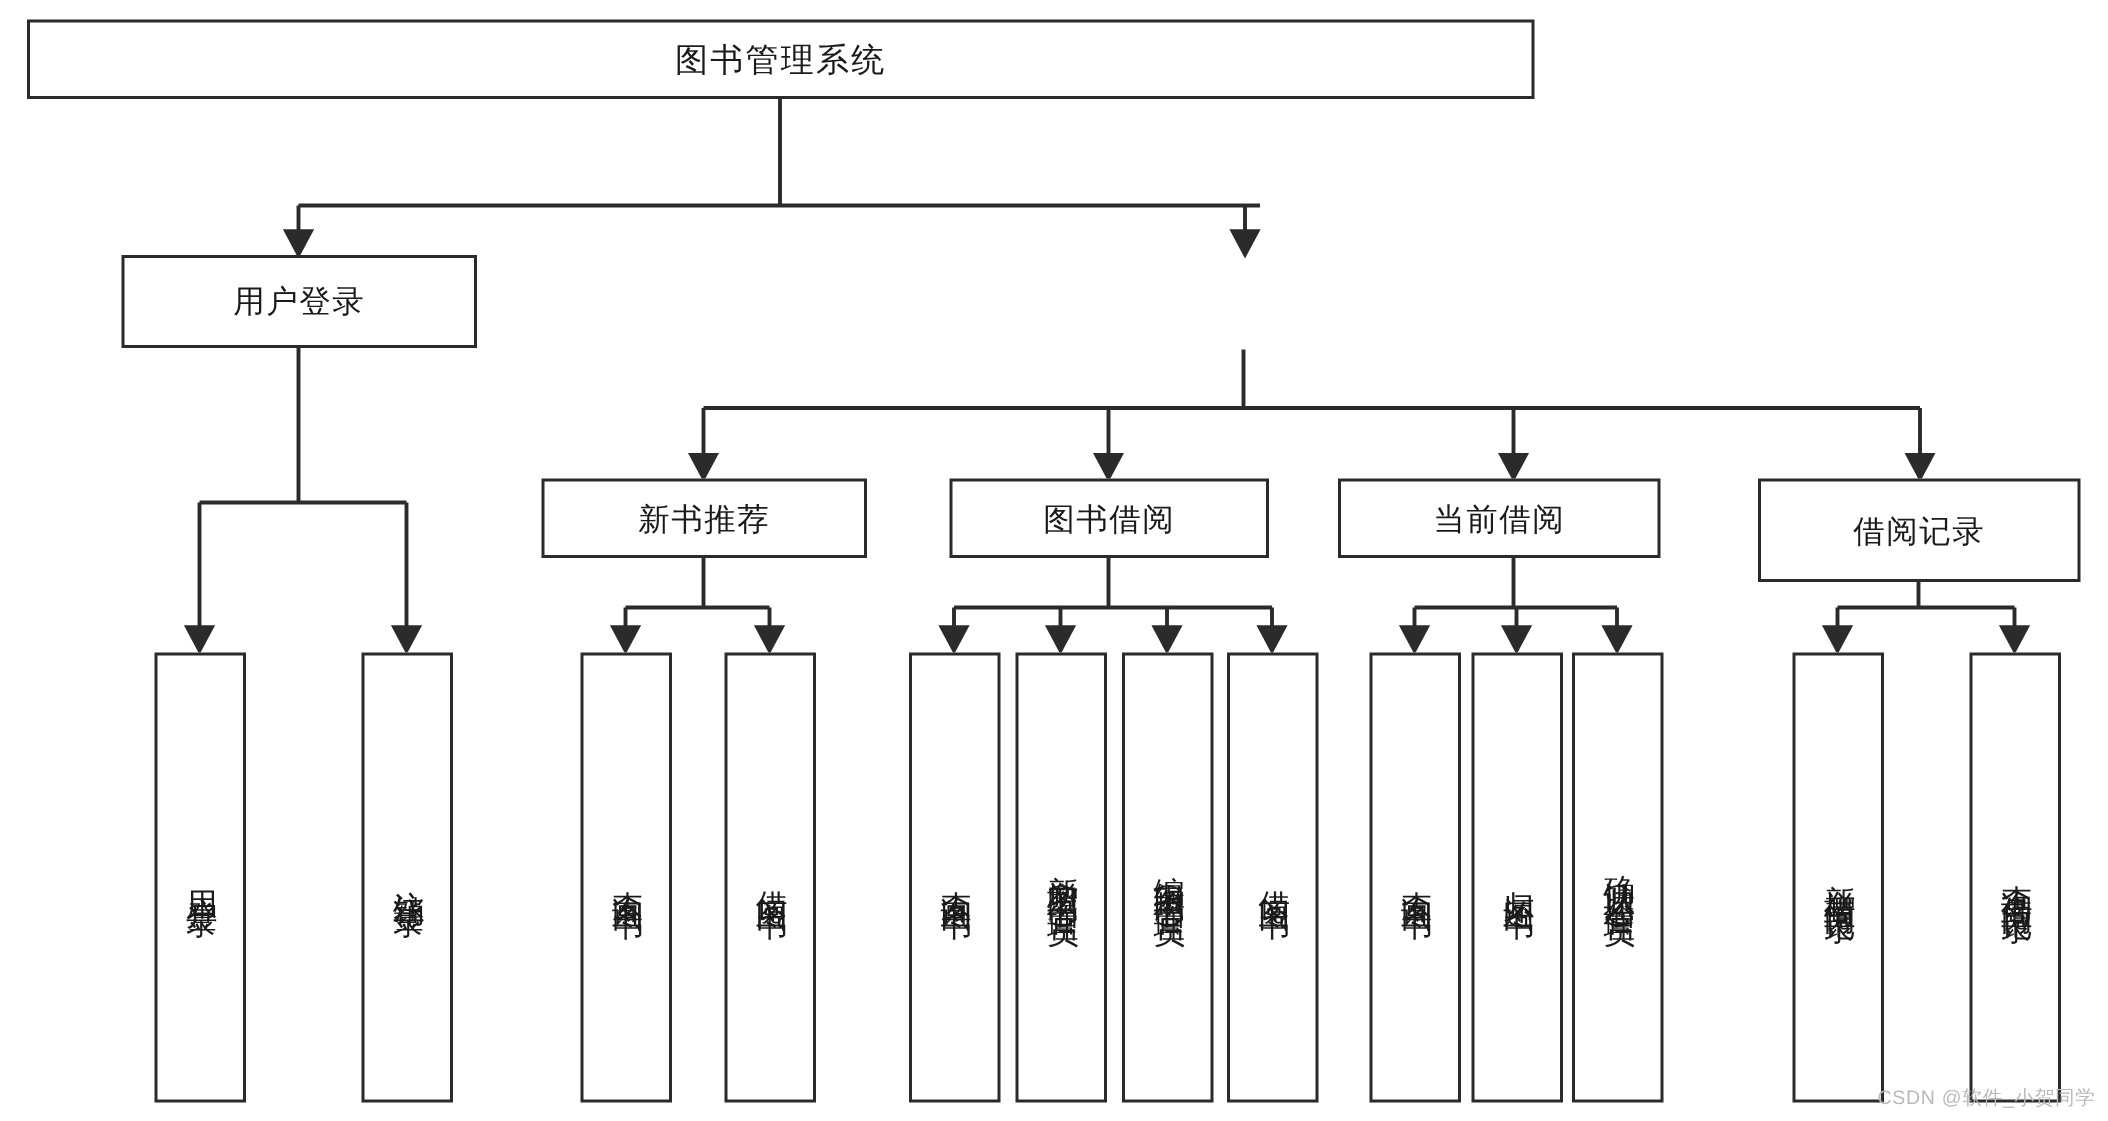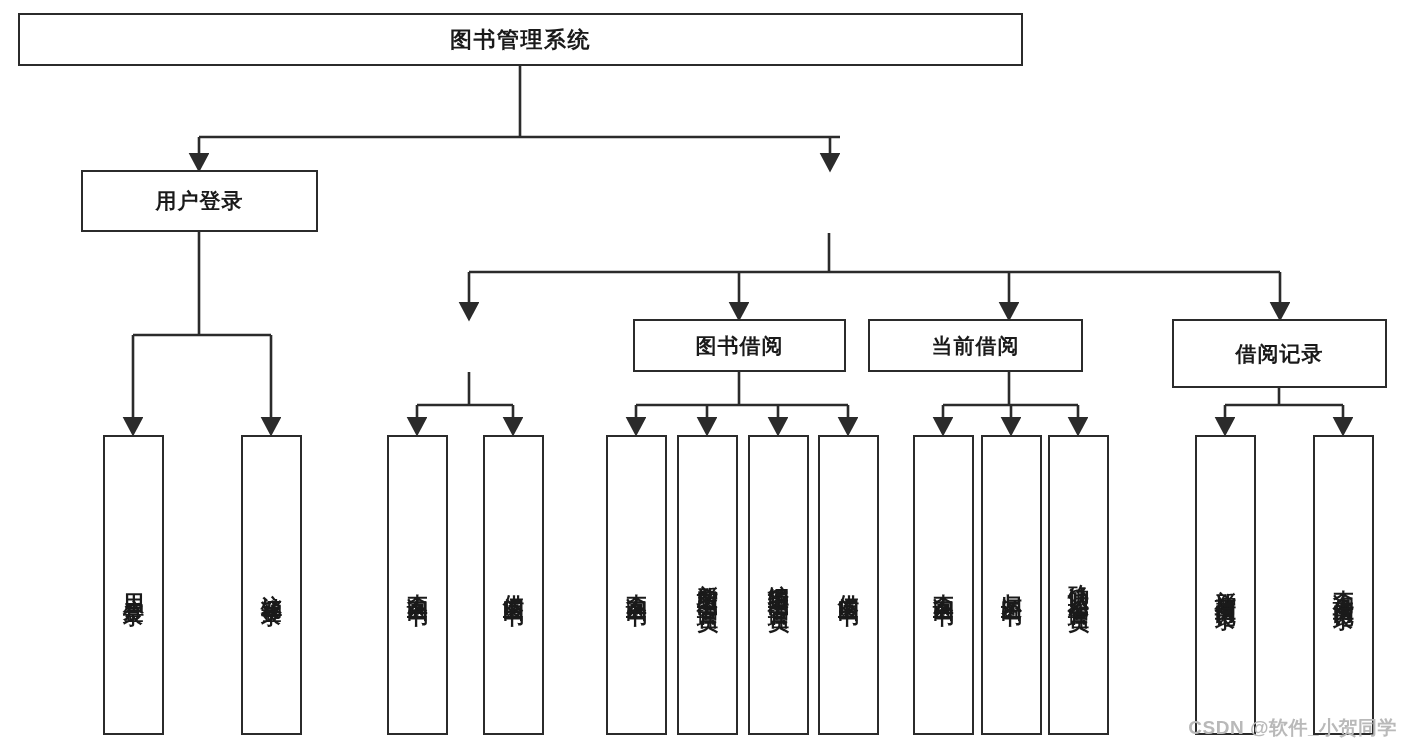--- a/index.html
+++ b/index.html
@@ -1,29 +1,29 @@
 <!DOCTYPE html>
 <html><head>
 <meta charset="utf-8">
 <style>
   html,body{margin:0;padding:0;background:#ffffff;}
   body{width:1405px;height:747px;overflow:hidden;
        font-family:"Liberation Sans","DejaVu Sans",sans-serif;}
-  #stage{position:relative;width:1405px;height:747px;background:#fff;font-weight:bold;}
+  #stage{position:relative;width:1405px;height:747px;background:#fff;}
   #wires{position:absolute;left:0;top:0;width:1405px;height:747px;}
 
   .node{position:absolute;box-sizing:border-box;background:#ffffff;
         border:2.5px solid #2b2b2b;display:flex;align-items:center;
         justify-content:center;color:#1a1a1a;}
   .node.h{font-size:21px;letter-spacing:1px;}
   .node.root{font-size:22px;letter-spacing:1.5px;}
   .node.v{writing-mode:vertical-rl;text-orientation:upright;
           font-size:21px;letter-spacing:4px;line-height:1.05;
           padding:6px 0;}
-  .wm{position:absolute;right:8px;bottom:6px;font-size:19px;
+  .wm{position:absolute;right:8px;bottom:6px;font-size:13px;
       color:#b9b9b9;letter-spacing:.5px;white-space:nowrap;}
 </style>
 </head>
 <body>
 
 <div id="stage">
 
   <svg id="wires" viewBox="0 0 1405 747" xmlns="http://www.w3.org/2000/svg">
     <defs>
       <marker id="ah" markerWidth="10" markerHeight="10" refX="1.2" refY="4" orient="auto" markerUnits="strokeWidth">
@@ -71,22 +71,23 @@
       <path d="M1225,405 L1343,405"></path>
       <path d="M1225,405 L1225,420" marker-end="url(#ah)"></path>
       <path d="M1343,405 L1343,420" marker-end="url(#ah)"></path>
     </g>
   </svg>
 
   <div class="node root" style="left:18px;top:13px;width:1005px;height:53px;">图书管理系统</div>
 
   <div class="node h" style="left:81px;top:170px;width:237px;height:62px;">用户登录</div>
 
+  <div class="node h" style="left:361px;top:319px;width:217px;height:53px;">新书推荐</div>
   <div class="node h" style="left:633px;top:319px;width:213px;height:53px;">图书借阅</div>
-  <div class="node h" style="left:868px;top:319px;width:215px;height:53px;">当前借阅</div>
+  <div class="node h" style="left:892px;top:319px;width:215px;height:53px;">当前借阅</div>
   <div class="node h" style="left:1172px;top:319px;width:215px;height:69px;">借阅记录</div>
 
   <div class="node v" style="left:103px;top:435px;width:61px;height:300px;">用户登录</div>
   <div class="node v" style="left:241px;top:435px;width:61px;height:300px;">注销登录</div>
 
   <div class="node v" style="left:387px;top:435px;width:61px;height:300px;">查询图书</div>
   <div class="node v" style="left:483px;top:435px;width:61px;height:300px;">借阅图书</div>
 
   <div class="node v" style="left:606px;top:435px;width:61px;height:300px;">查询图书</div>
   <div class="node v" style="left:677px;top:435px;width:61px;height:300px;">新增图书（管理员）</div>

